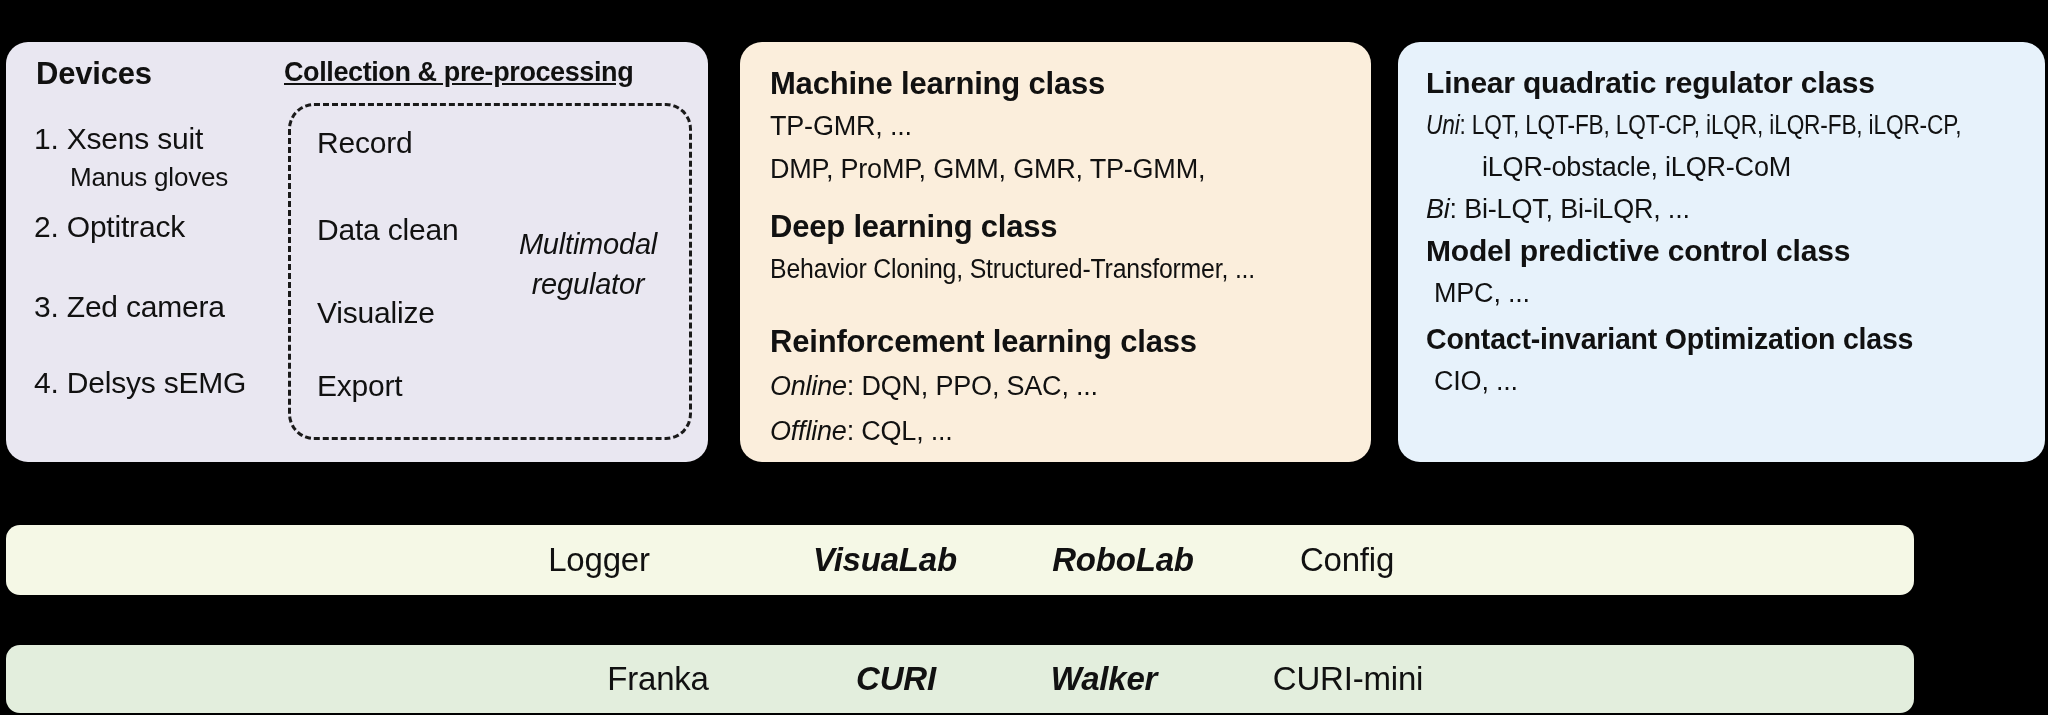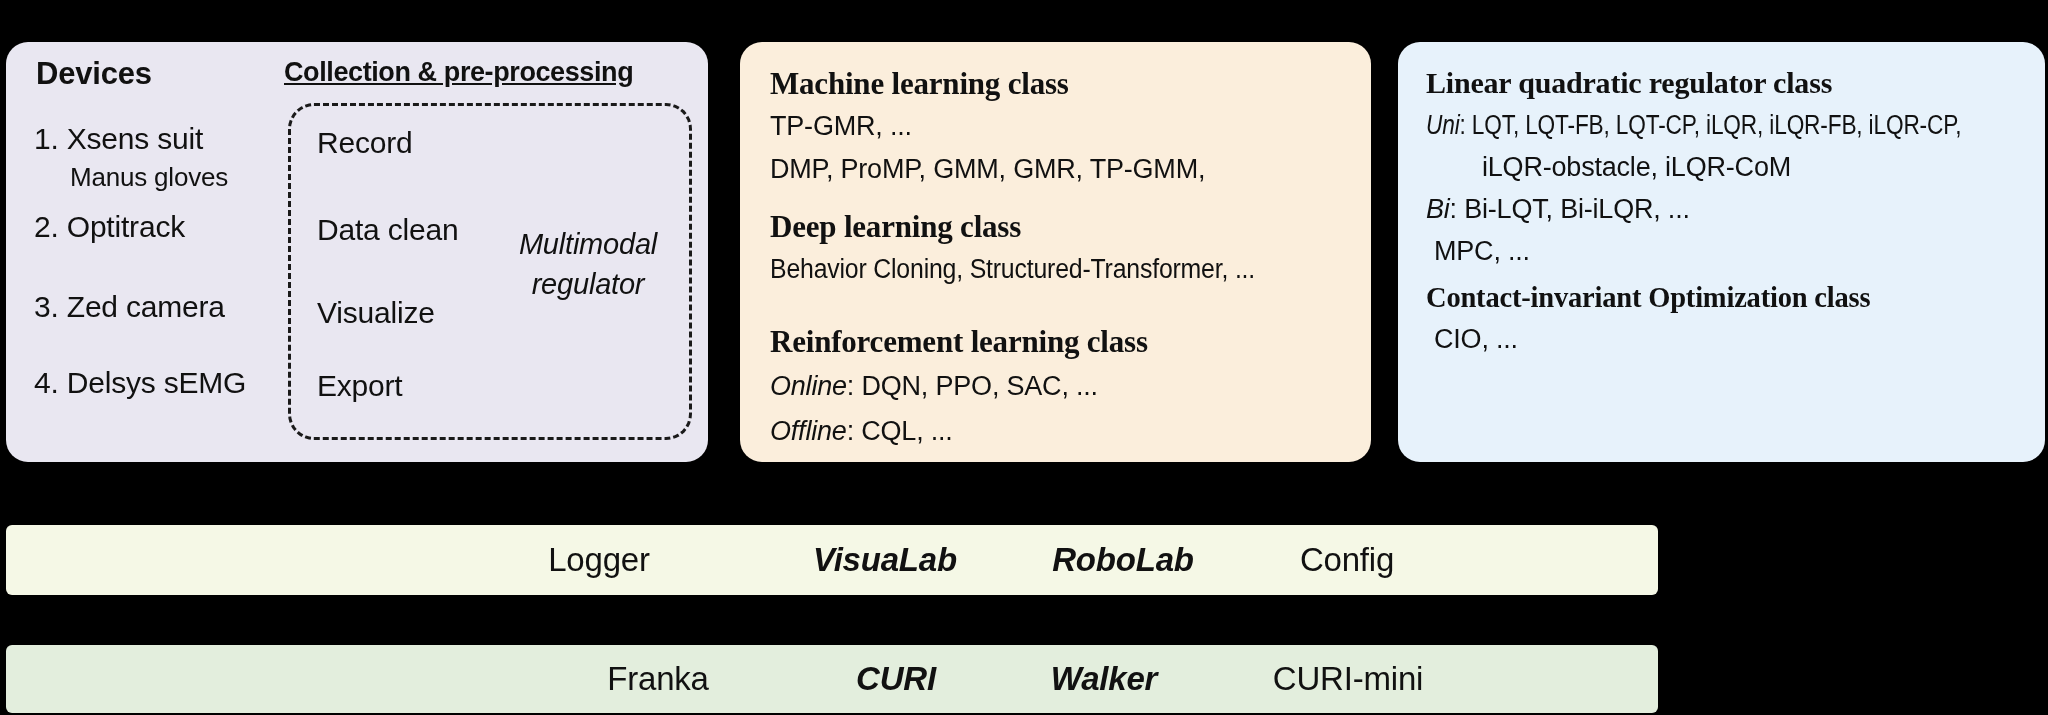--- a/index.html
+++ b/index.html
@@ -35,38 +35,38 @@
     border:3px dashed #1a1a1a;border-radius:26px;box-sizing:border-box;
   }
   .step{position:absolute;left:26px;font-size:30px;white-space:nowrap;}
   .note{
     position:absolute;left:198px;top:118px;width:198px;
     font-style:italic;font-size:29px;line-height:40px;text-align:center;
   }
   .note span{display:block;}
 
   
-  .heading{font-size:31px;font-weight:bold;line-height:43px;white-space:nowrap;font-family:Liberation Serif, serif;}
+  .heading{font-size:31px;font-weight:bold;line-height:43px;white-space:nowrap;}
   #control-panel .heading{font-size:30px;line-height:42px;}
   .body-line{font-size:27px;line-height:43px;white-space:nowrap;}
   #control-panel .body-line{line-height:42px;}
   .it{font-style:italic;}
   .mt14{margin-top:14px;}
   .mt29{margin-top:29px;}
   .mt2{margin-top:2px;}
   .mt4{margin-top:4px;}
   .indent1{padding-left:56px;}
   .indent-sm{padding-left:8px;}
   .sq{display:inline-block;white-space:nowrap;transform-origin:0 50%;}
   .sq-dl{transform:scaleX(0.92);}
   .sq-uni{transform:scaleX(0.84);}
   .sq-cio{transform:scaleX(0.95);}
 
   
-  .bar{position:absolute;left:6px;width:1652px;border-radius:6px;}
+  .bar{position:absolute;left:6px;width:1908px;border-radius:14px;}
   #modules-bar{top:525px;height:70px;background:var(--modules-bar);}
   #robots-bar{top:645px;height:68px;background:var(--robots-bar);}
   .bar-label{
     position:absolute;top:50%;transform:translate(-50%,-50%);
     font-size:33px;white-space:nowrap;
   }
   .emph{font-weight:bold;font-style:italic;}
 </style>
 </head>
 <body>
@@ -107,20 +107,21 @@
     <div class="body-line mt2"><span class="it">Online</span><span>: DQN, PPO, SAC, ...</span></div>
     <div class="body-line mt2"><span class="it">Offline</span><span>: CQL, ...</span></div>
   </section>
 
   <section class="panel" id="control-panel">
     <div class="heading">Linear quadratic regulator class</div>
     <div class="body-line"><span class="sq sq-uni"><span class="it">Uni</span><span>: LQT, LQT-FB, LQT-CP, iLQR, iLQR-FB, iLQR-CP,</span></span></div>
     <div class="body-line indent1">iLQR-obstacle, iLQR-CoM</div>
     <div class="body-line"><span class="it">Bi</span><span>: Bi-LQT, Bi-iLQR, ...</span></div>
 
+    <div class="heading">Model predictive control class</div>
     <div class="body-line indent-sm">MPC, ...</div>
 
     <div class="heading mt4"><span class="sq sq-cio">Contact-invariant Optimization class</span></div>
     <div class="body-line indent-sm">CIO, ...</div>
   </section>
 
   <div class="bar" id="modules-bar">
     <span class="bar-label" style="left:593px">Logger</span>
     <span class="bar-label emph" style="left:879px">VisuaLab</span>
     <span class="bar-label emph" style="left:1117px">RoboLab</span>

